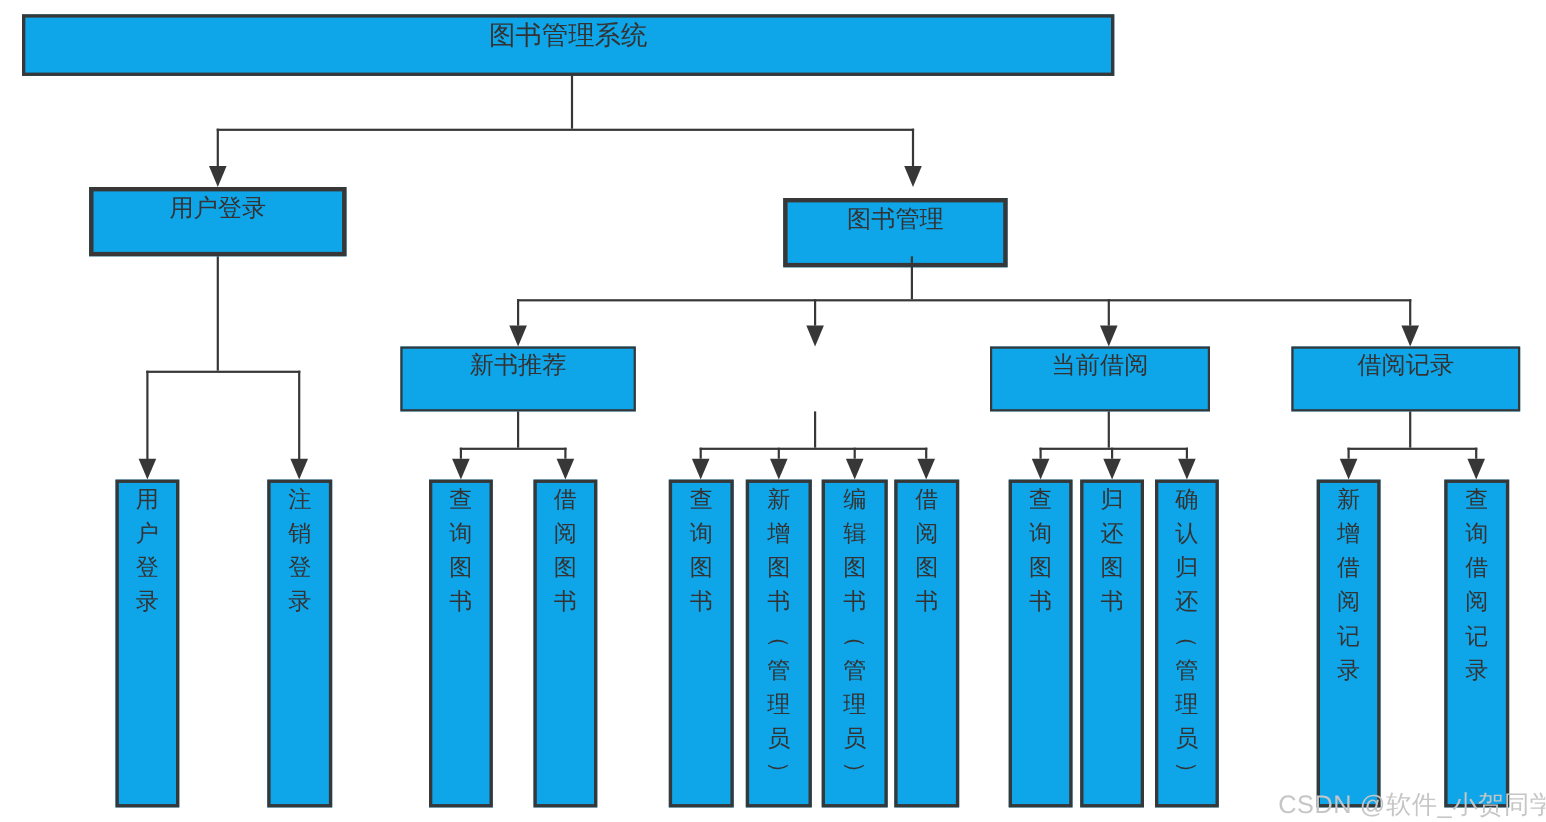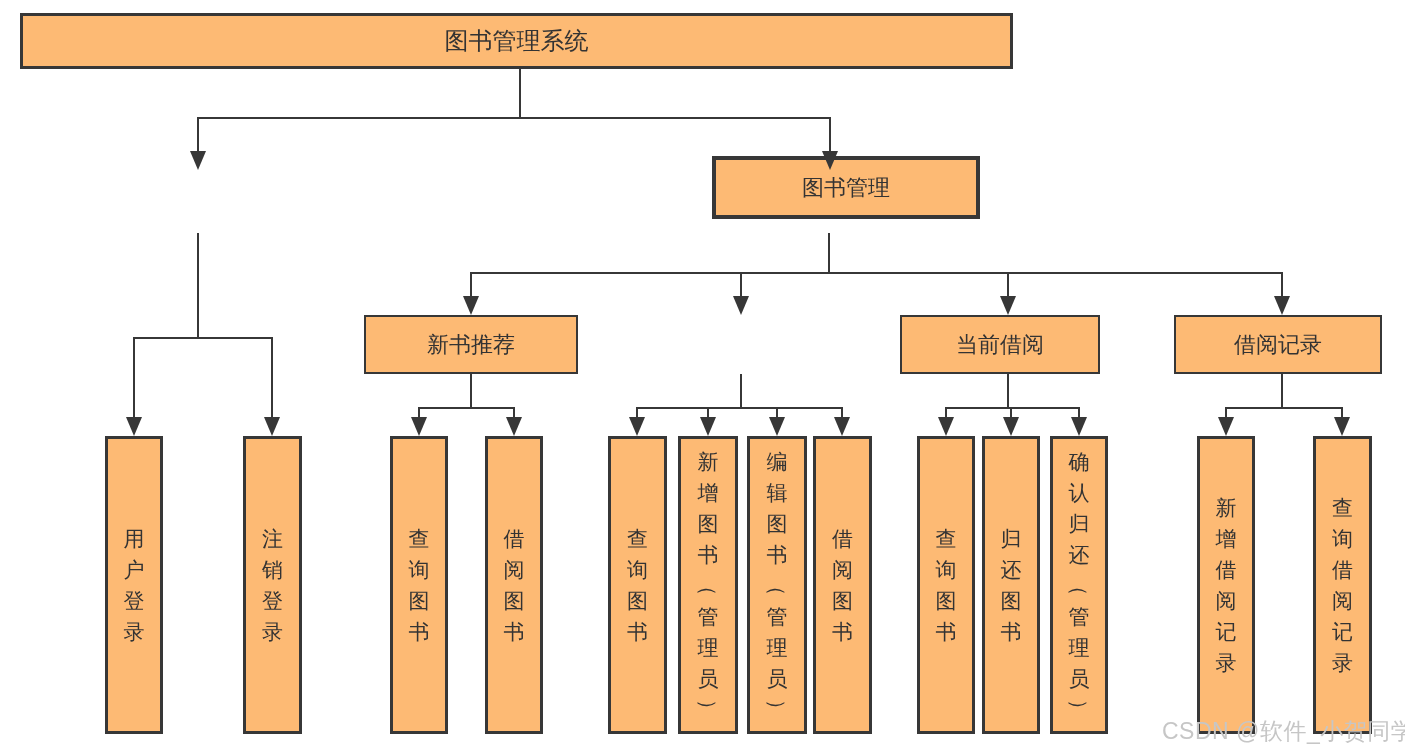--- a/index.html
+++ b/index.html
@@ -1,22 +1,22 @@
 <!DOCTYPE html>
 <html><head>
 <meta charset="utf-8">
 <style>
   html,body{margin:0;padding:0;background:#fff;}
   #stage{
     position:relative;width:1405px;height:747px;background:#ffffff;overflow:hidden;
     font-family:"Liberation Sans","DejaVu Sans",sans-serif;color:#333;
   }
   .box{
-    position:absolute;box-sizing:border-box;background:#fdba74;
-    border:2px solid #373737;display:flex;align-items:center;justify-content:center;
+    position:absolute;box-sizing:border-box;background:#0ea5e9;
+    border:2px solid #373737;display:flex;justify-content:center;
     color:#333;white-space:nowrap;
   }
   .lvl1{border-width:3px;font-size:24px;}
   .lvl2{border-width:4px;font-size:22px;}
   .lvl3{border-width:2px;font-size:22px;}
   .leaf{border-width:3px;}
   .vtext{display:flex;flex-direction:column;align-items:center;}
   .vtext span{display:block;height:31px;line-height:31px;font-size:21px;}
   .vtext .rot{transform:rotate(90deg);}
   .vl{position:absolute;width:2px;background:#373737;}
@@ -31,21 +31,24 @@
 </style>
 </head>
 <body>
 
 <div id="stage">
 
   <div class="box lvl1" style="left:20px;top:13px;width:993px;height:56px">
     <span>图书管理系统</span>
   </div>
 
-  <div class="box lvl2" style="left:712px;top:156px;width:268px;height:63px">
+  <div class="box lvl2" style="left:81px;top:170px;width:234px;height:63px">
+    <span>用户登录</span>
+  </div>
+  <div class="box lvl2" style="left:712px;top:180px;width:204px;height:63px">
     <span>图书管理</span>
   </div>
 
   <div class="box lvl3" style="left:364px;top:315px;width:214px;height:59px">
     <span>新书推荐</span>
   </div>
   <div class="box lvl3" style="left:900px;top:315px;width:200px;height:59px">
     <span>当前借阅</span>
   </div>
   <div class="box lvl3" style="left:1174px;top:315px;width:208px;height:59px">

